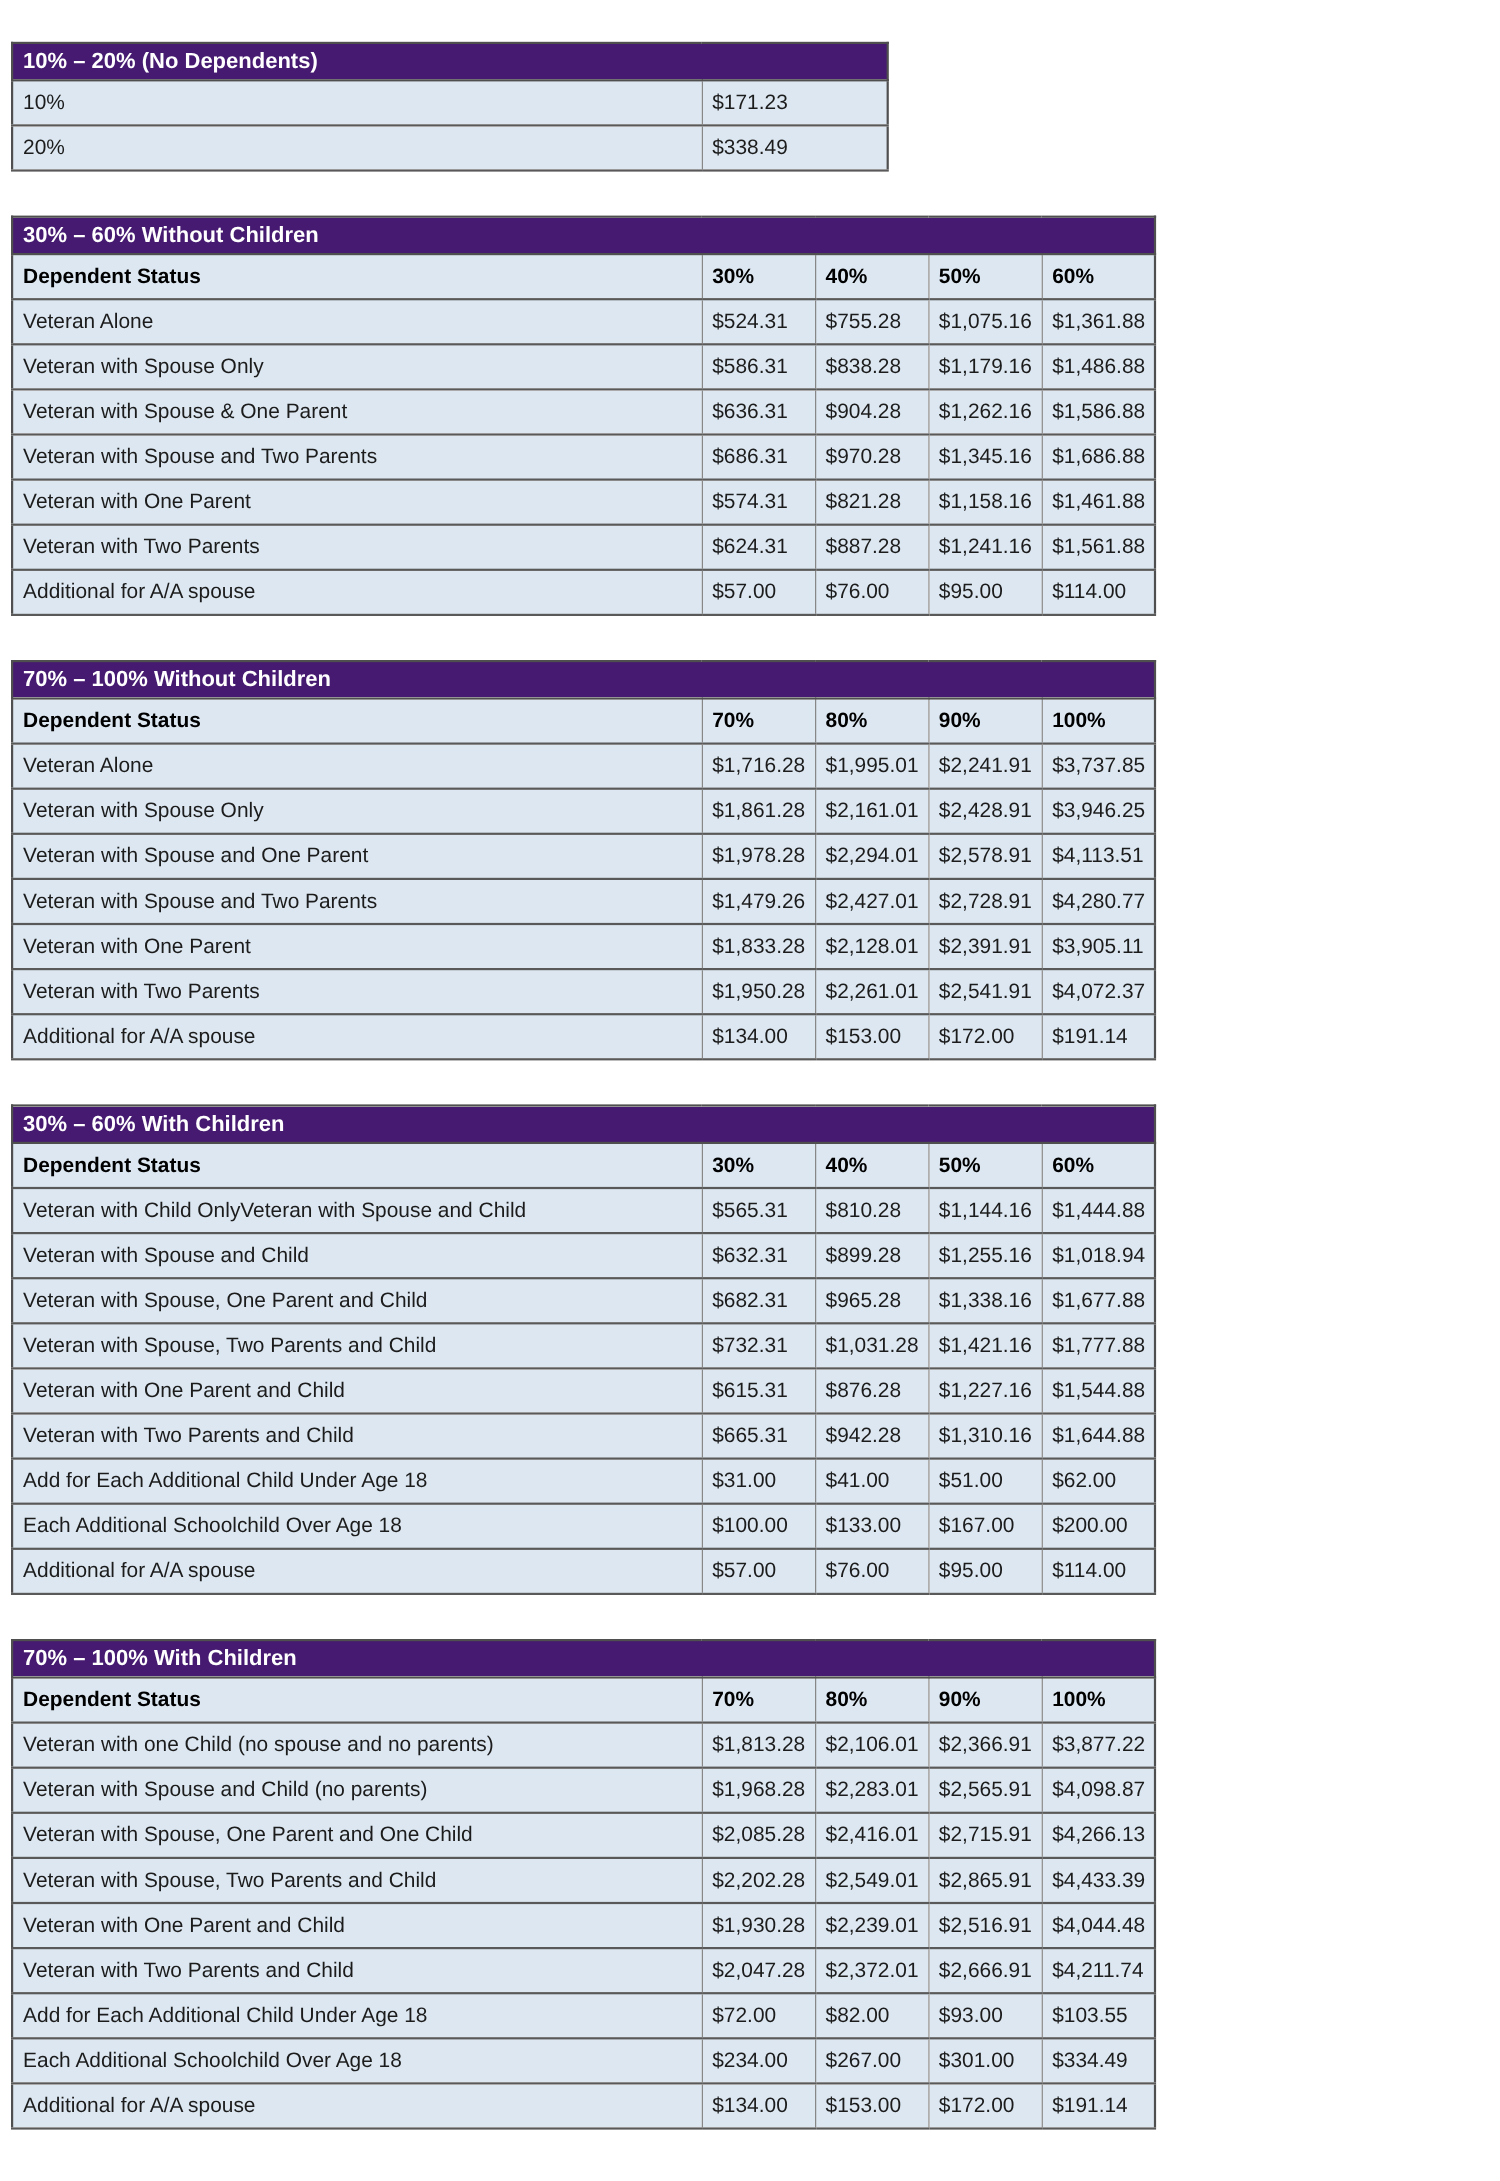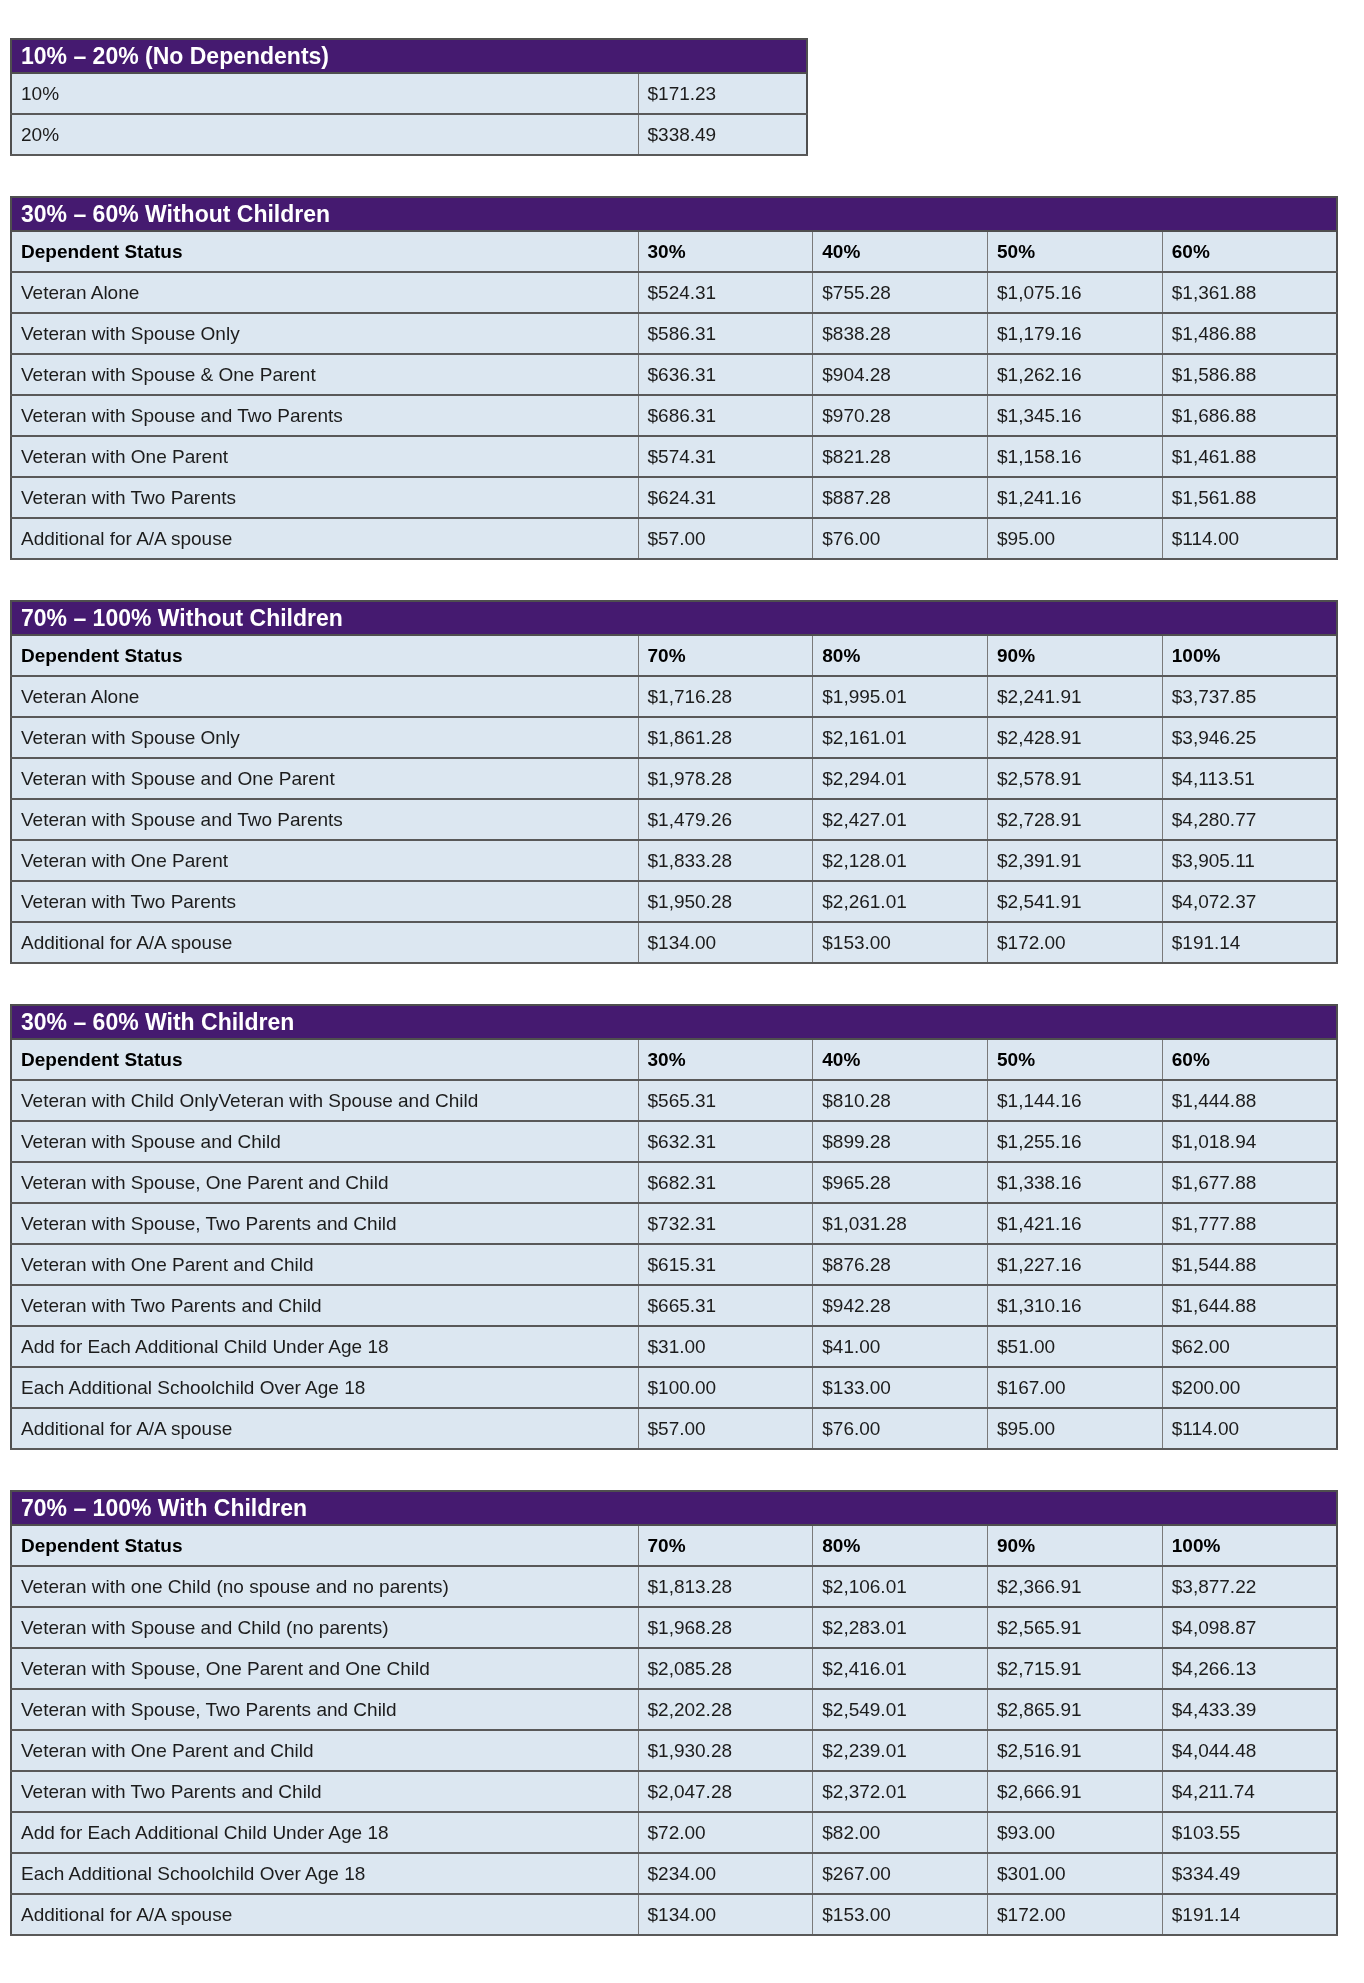--- a/index.html
+++ b/index.html
@@ -14,42 +14,42 @@
   }
   .page {
     padding: 38px 0 20px 10px;
   }
   table.rate-table {
     border-collapse: collapse;
     table-layout: fixed;
     margin: 0 0 40px 0;
     border: 2px solid #4f4f4f;
   }
-  table.rate-table.wide { width: 1328px; border-radius: 23px; }
+  table.rate-table.wide { width: 1041px; border-radius: 23px; }
   table.rate-table.narrow { width: 798px; }
   col.label-col { width: 627px; }
   .rate-table th, .rate-table td {
     border-left: 1px solid #7a7a7a;
     border-right: 1px solid #7a7a7a;
     border-top: 2px solid #595959;
     border-bottom: 2px solid #595959;
     background: #dce7f1;
     font-size: 19px;
     line-height: 23px;
     padding: 8px 9px;
     text-align: left;
     vertical-align: middle;
     overflow: hidden;
     white-space: nowrap;
   }
   .rate-table th.title-cell {
     background: #451a70;
     color: #ffffff;
     font-weight: bold;
-    font-size: 23px;
+    font-size: 20px;
     line-height: 24px;
     padding: 4px 9px;
     border: 2px solid #4f4f4f;
   }
   .rate-table tr.header-row th {
     color: #000000;
     font-weight: bold;
   }
   .rate-table td {
     color: #1c1c1c;

